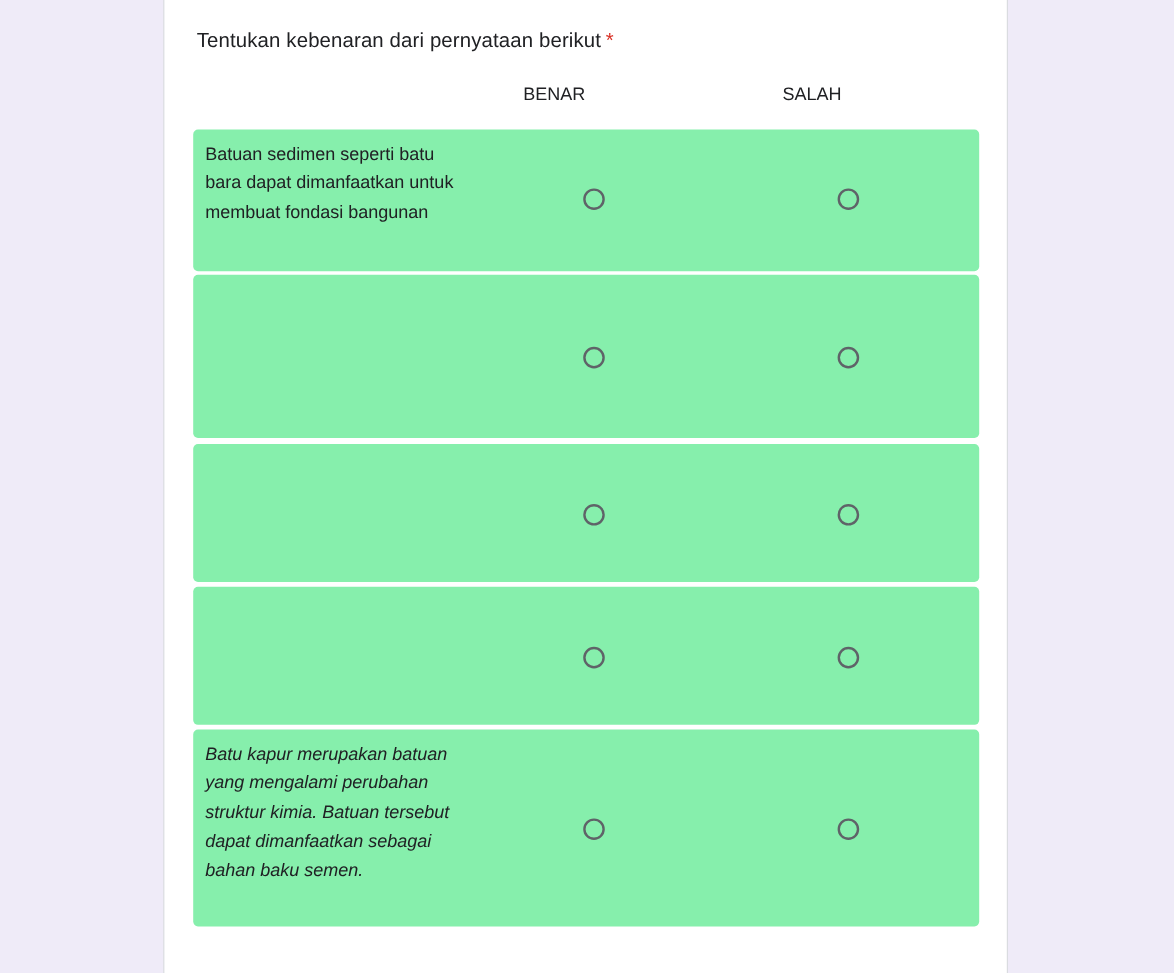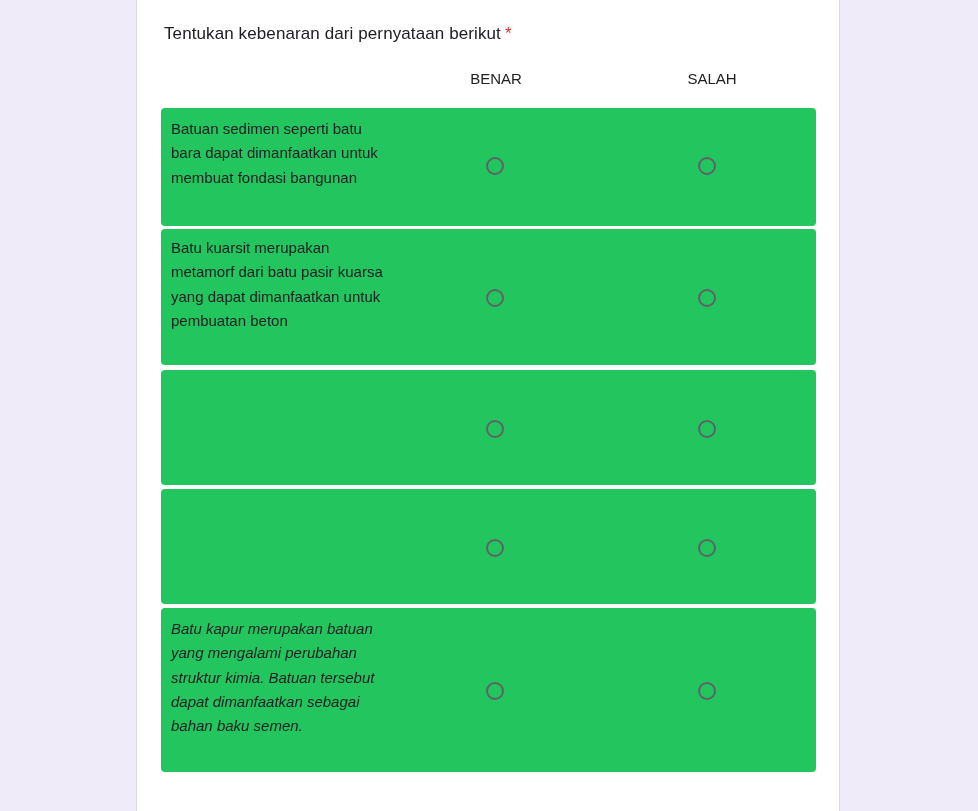--- a/index.html
+++ b/index.html
@@ -17,25 +17,25 @@
     border-radius:8px;
     box-sizing:border-box;
   }
   .title {
     position:absolute; left:164px; top:24px;
     font-size:17px; color:#202124; letter-spacing:0.1px;
   }
   .req { color:#d93025; margin-left:4px; }
   .colhead {
     position:absolute; top:70px; font-size:15px; color:#202124;
-    width:120px; text-align:center;
+    width:120px; text-align:left;
   }
   .row {
     position:absolute; left:161px; width:655px;
-    background:#22c55e; border-radius:4px;
+    background:#86efac; border-radius:4px;
   }
   .row-label {
     position:absolute; left:10px; width:215px;
     font-size:15px; line-height:24.3px; color:#202124;
   }
   .radio {
     position:absolute; width:18px; height:18px;
     border:2px solid #5f6368; border-radius:50%;
     box-sizing:border-box; cursor:pointer;
   }
@@ -50,21 +50,20 @@
 <div class="colhead" style="left:436px;">BENAR</div>
 <div class="colhead" style="left:652px;">SALAH</div>
 
 <div class="row" style="top:108px;height:118px;">
   <div class="row-label" style="top:9px;">Batuan sedimen seperti batu bara dapat dimanfaatkan untuk membuat fondasi bangunan</div>
   <div class="radio" style="left:325px;top:49px;"></div>
   <div class="radio" style="left:537px;top:49px;"></div>
 </div>
 
 <div class="row" style="top:229px;height:136px;">
-  <div class="row-label" style="top:7px;">Batu kuarsit merupakan metamorf dari batu pasir kuarsa yang dapat dimanfaatkan untuk pembuatan beton</div>
   <div class="radio" style="left:325px;top:60px;"></div>
   <div class="radio" style="left:537px;top:60px;"></div>
 </div>
 
 <div class="row" style="top:370px;height:115px;">
   <div class="radio" style="left:325px;top:50px;"></div>
   <div class="radio" style="left:537px;top:50px;"></div>
 </div>
 
 <div class="row" style="top:489px;height:115px;">

